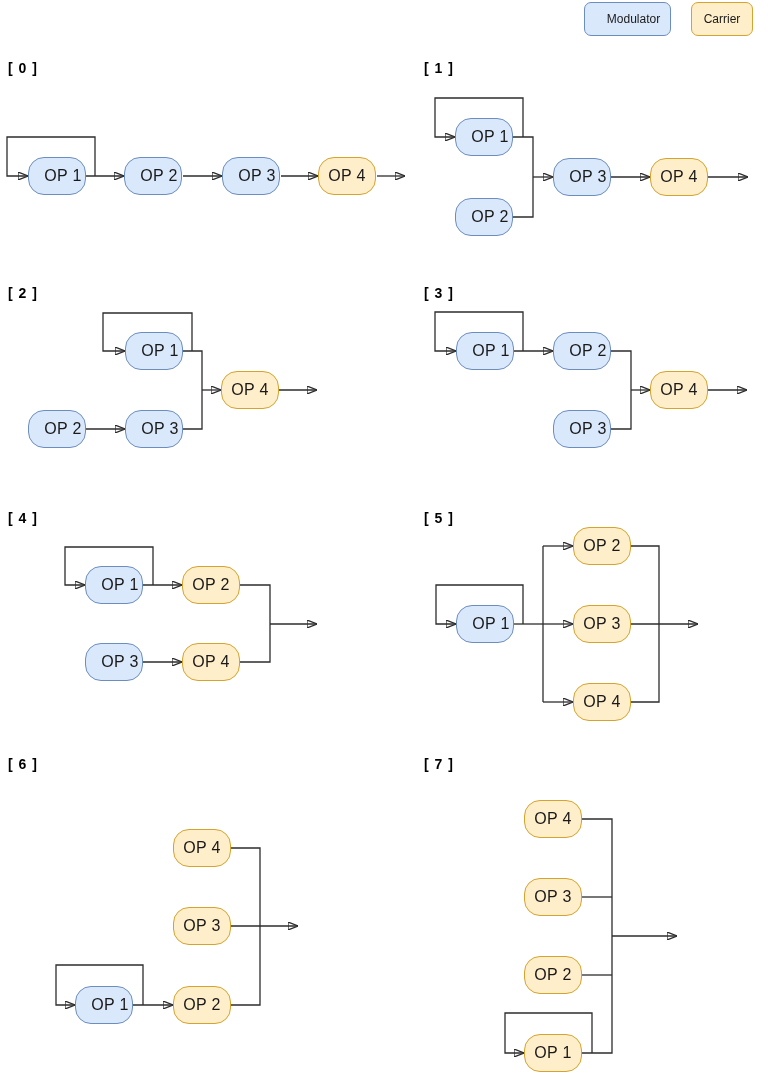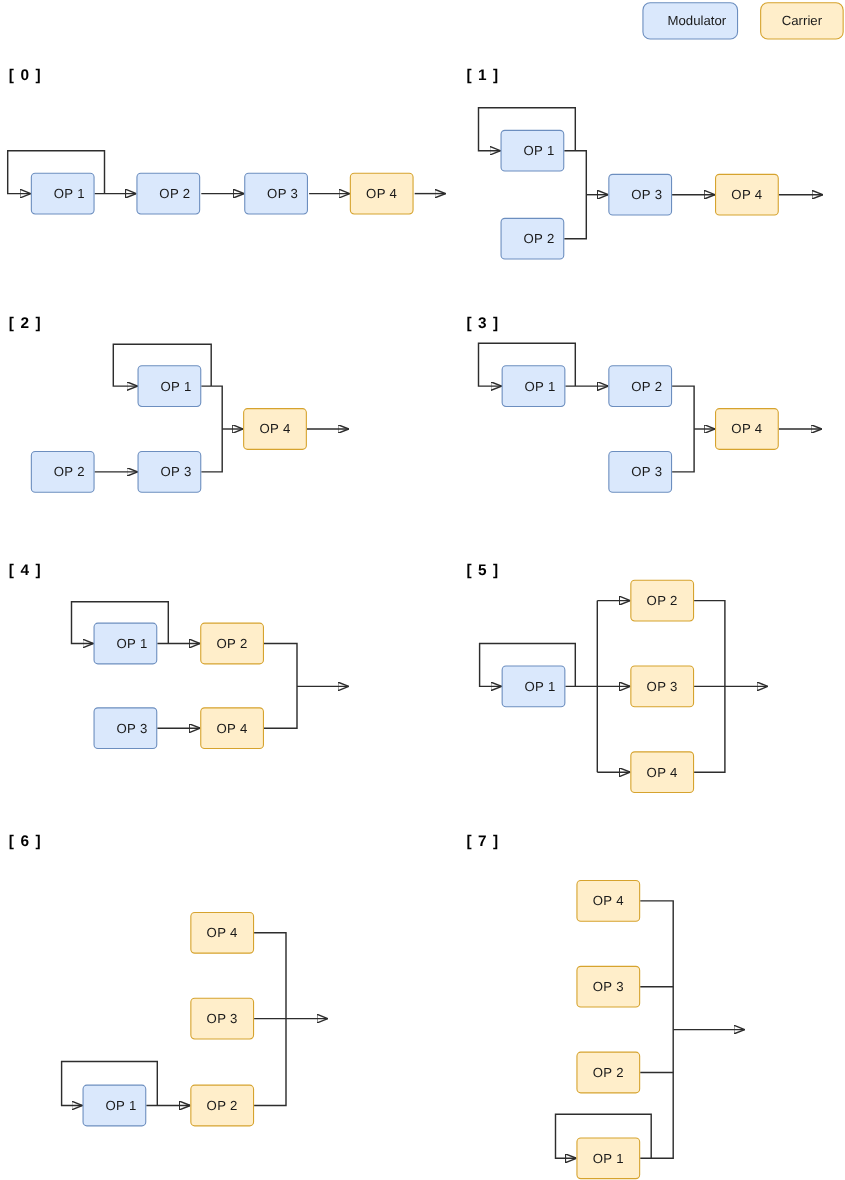--- a/index.html
+++ b/index.html
@@ -4,22 +4,22 @@
 <style>
   html,body{margin:0;padding:0;background:#ffffff;}
   .canvas{
     position:relative;width:768px;height:1073px;background:#ffffff;
     font-family:"Liberation Sans",sans-serif;overflow:hidden;
   }
   svg.wires{position:absolute;left:0;top:0;width:768px;height:1073px;}
   svg.wires path{fill:none;stroke:#2d2d2d;stroke-width:1.3;}
   .op{
     position:absolute;width:58px;height:38px;box-sizing:border-box;
-    border-radius:4px;display:flex;align-items:center;justify-content:center;
-    font-size:12px;color:#1a1a1a;letter-spacing:.3px;
+    border-radius:16px;display:flex;align-items:center;justify-content:center;
+    font-size:16px;color:#1a1a1a;letter-spacing:.3px;
   }
   .mod{background:#dae8fc;border:1px solid #6c8ebf;padding-left:12px;}
   .car{background:#ffeeca;border:1px solid #d6a32e;}
   .alg-label{
     position:absolute;font-size:14px;font-weight:bold;color:#000000;
     letter-spacing:1px;white-space:pre;
   }
   .legend-box{
     position:absolute;height:34px;box-sizing:border-box;border-radius:7px;
     display:flex;align-items:center;justify-content:center;
@@ -85,21 +85,21 @@
     <path d="M592,1053 V1013 H505 V1053 H524" marker-end="url(#arw)"></path>
     <path d="M582,819 H612 V1053 H582"></path>
     <path d="M582,897 H612"></path>
     <path d="M582,975 H612"></path>
     <path d="M612,936 H677" marker-end="url(#arw)"></path>
   </svg>
 
   <div class="legend-box mod" style="left:584px;top:2px;width:87px;">
     <span>Modulator</span>
   </div>
-  <div class="legend-box car" style="left:691px;top:2px;width:76px;">
+  <div class="legend-box car" style="left:691px;top:2px;width:62px;">
     <span>Carrier</span>
   </div>
 
   <div class="alg-label" style="left:8px;top:60px;">[ 0 ]</div>
   <div class="alg-label" style="left:424px;top:60px;">[ 1 ]</div>
   <div class="alg-label" style="left:8px;top:285px;">[ 2 ]</div>
   <div class="alg-label" style="left:424px;top:285px;">[ 3 ]</div>
   <div class="alg-label" style="left:8px;top:510px;">[ 4 ]</div>
   <div class="alg-label" style="left:424px;top:510px;">[ 5 ]</div>
   <div class="alg-label" style="left:8px;top:756px;">[ 6 ]</div>

